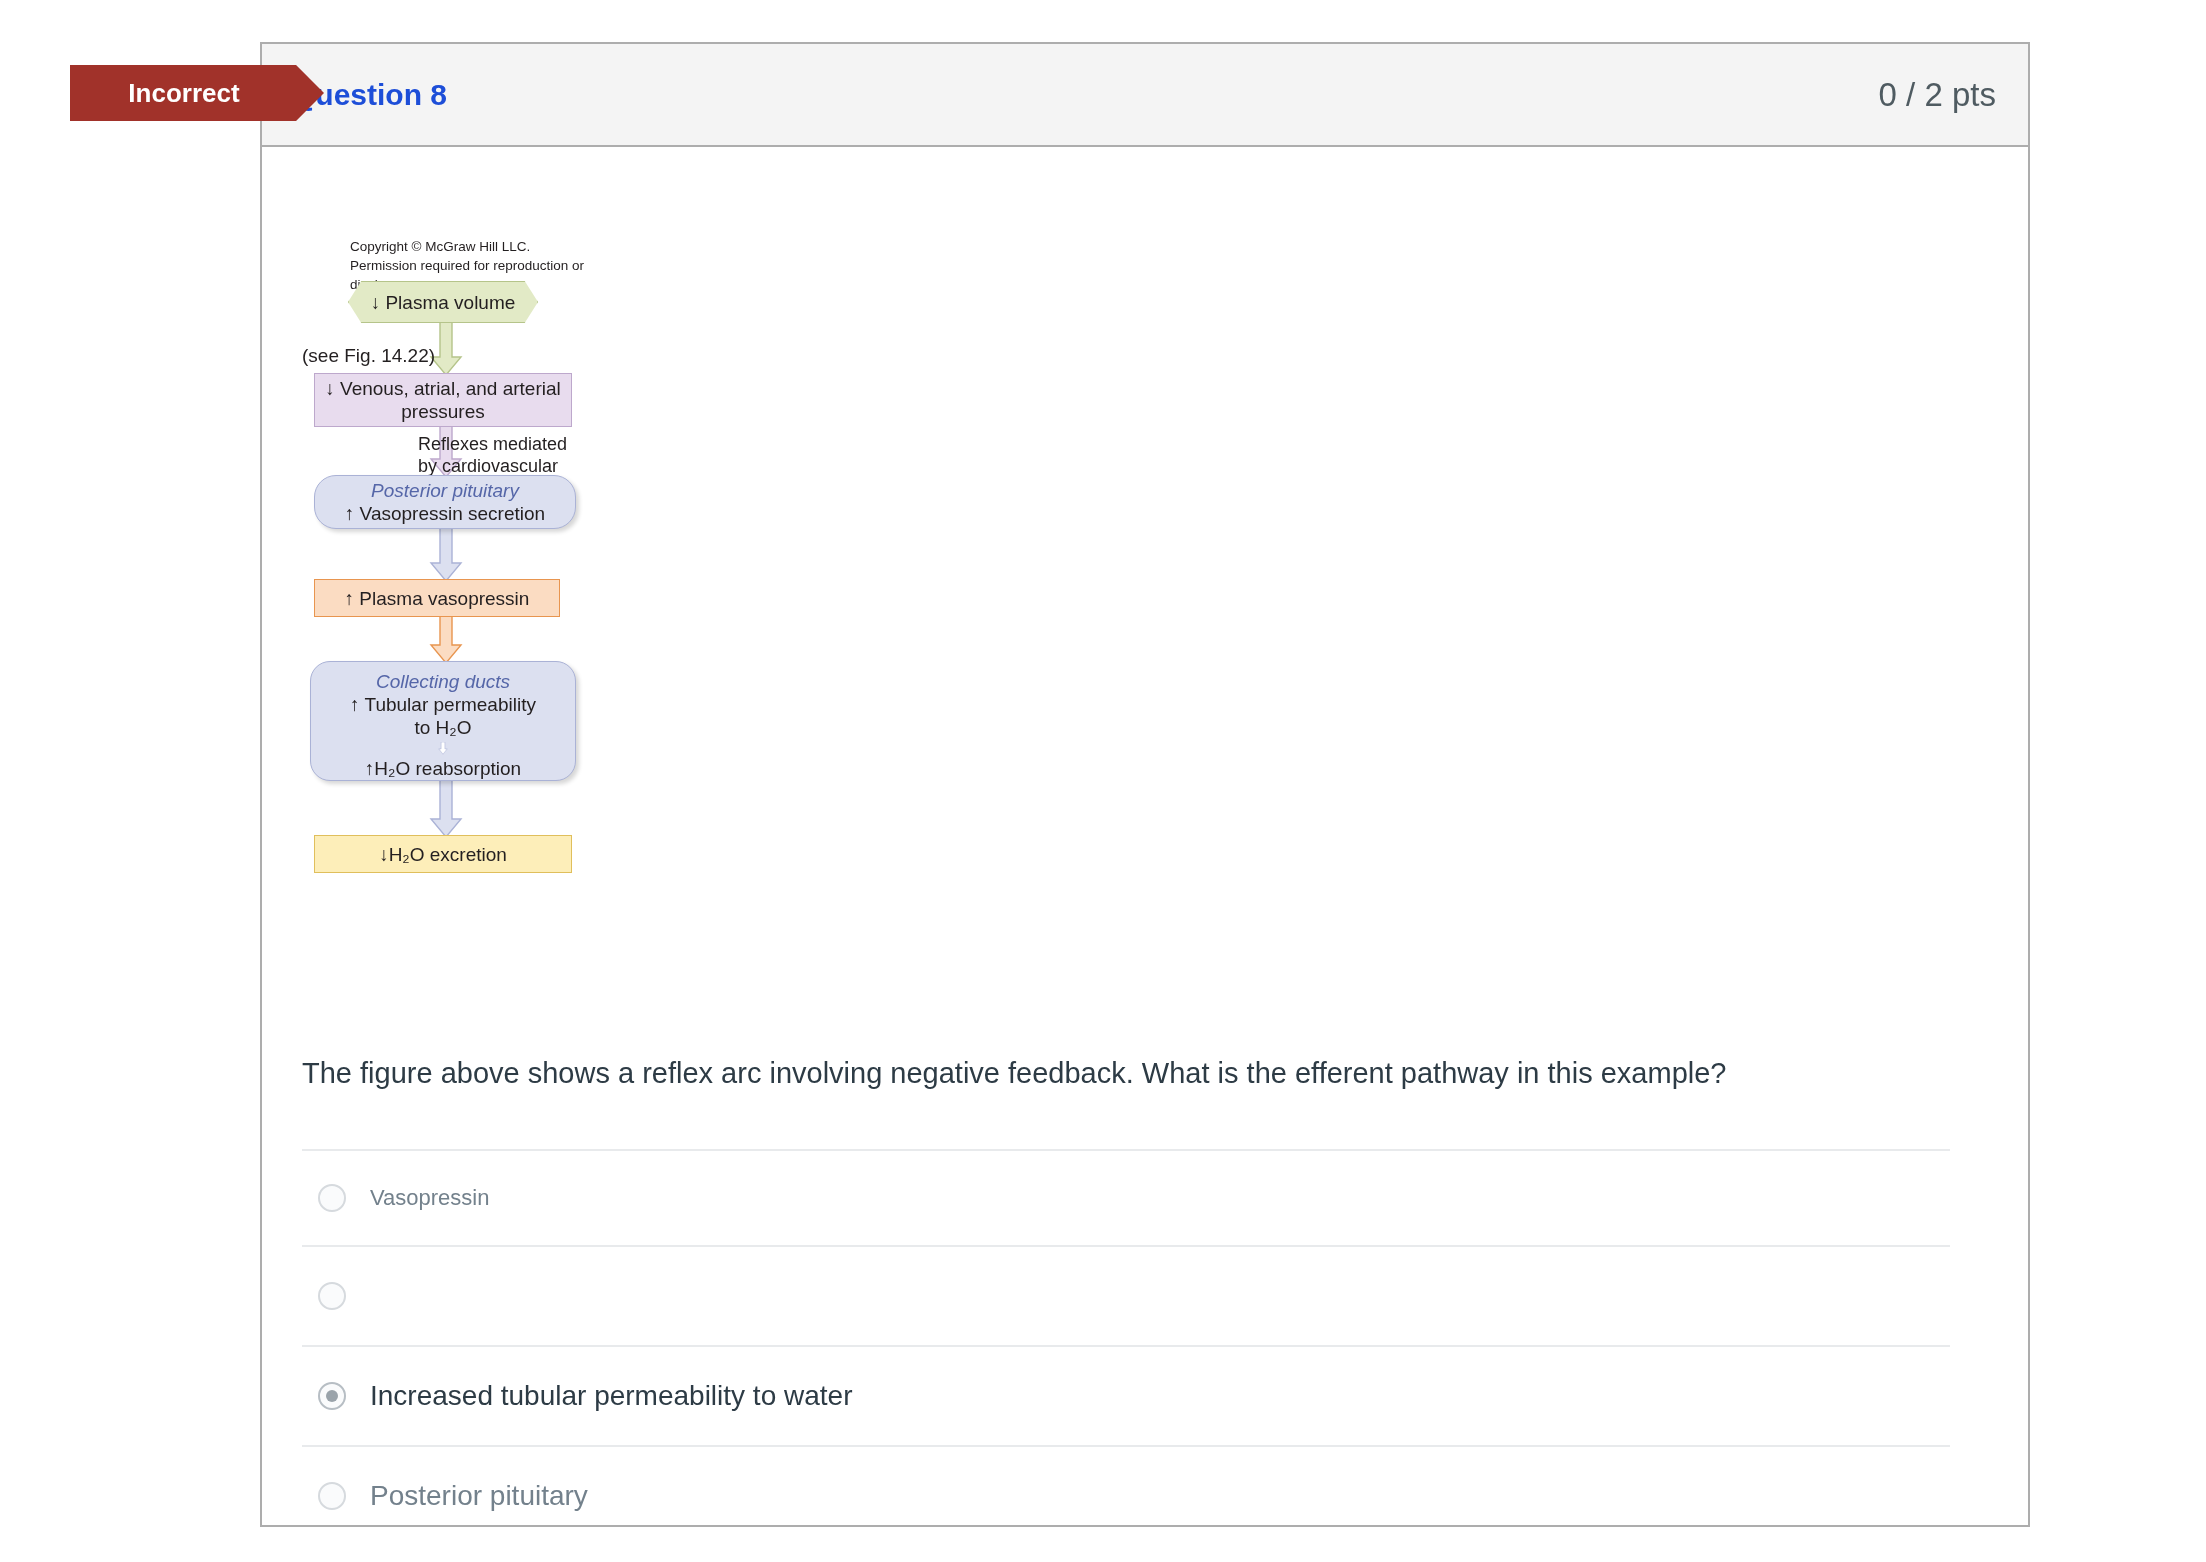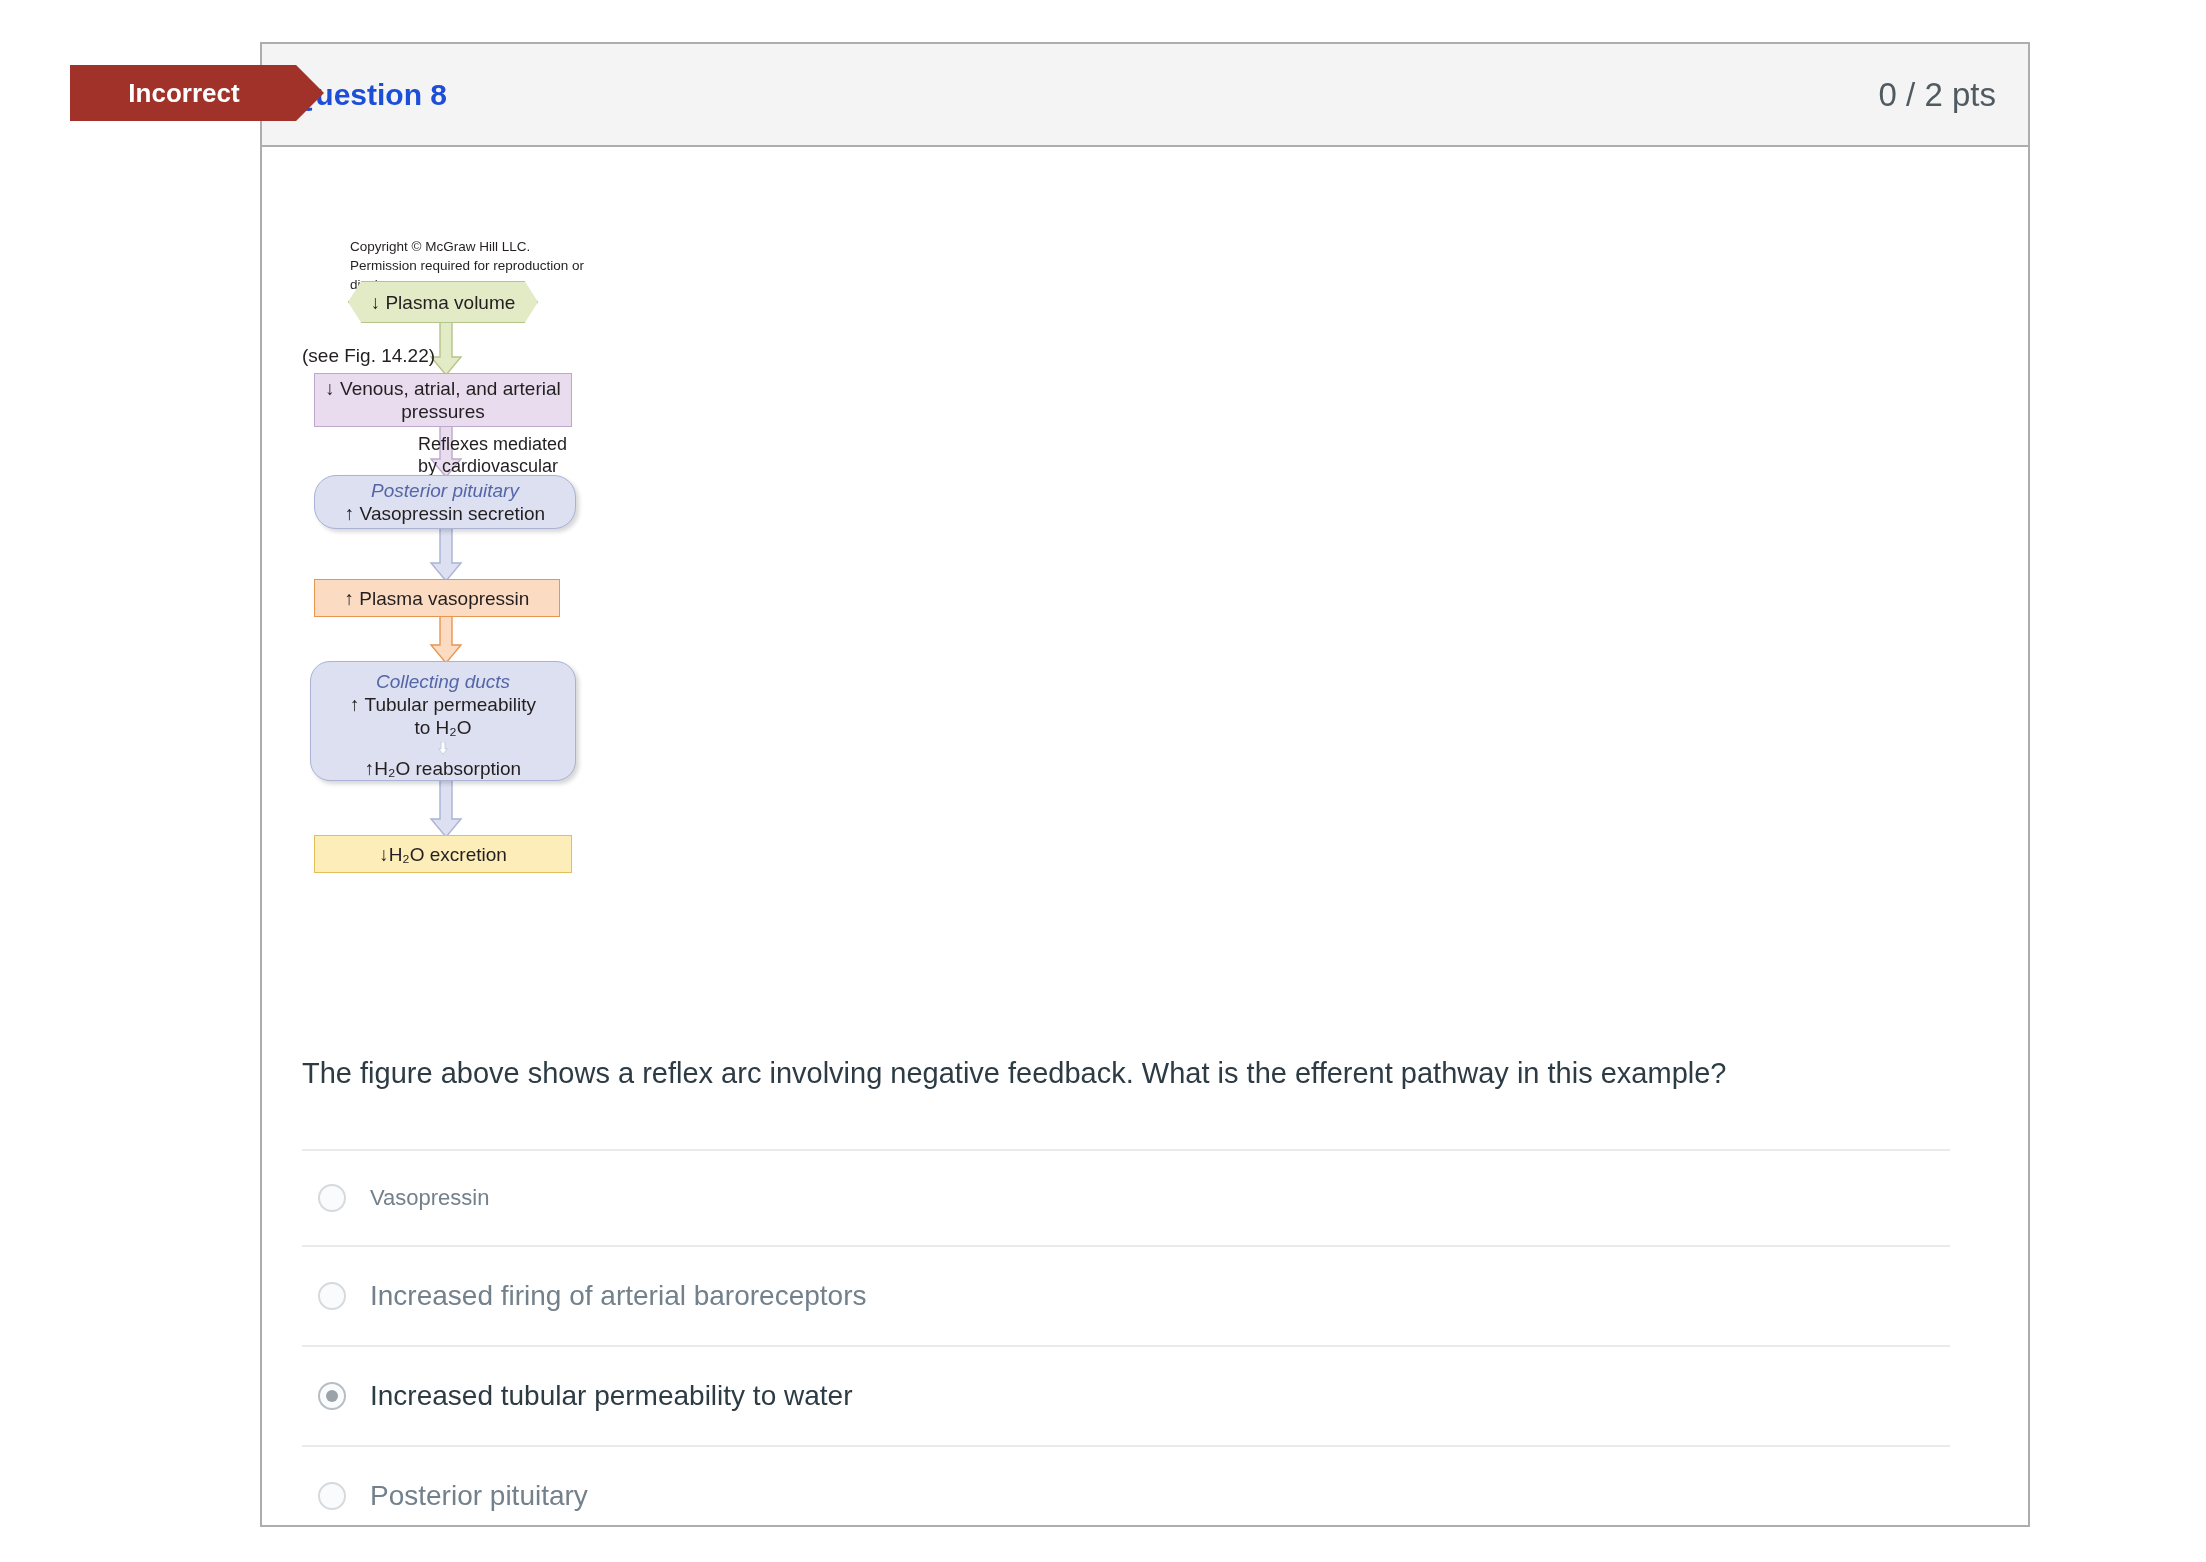--- a/index.html
+++ b/index.html
@@ -287,21 +287,20 @@
 
       <div class="answer-row" style="display:flex; align-items:center; height:94px; padding-left:16px;">
         <span class="radio" style="width:24px; height:24px; border-radius:50%; border:2px solid #d6dade; background:#fafbfc; display:inline-block; flex:none;"></span>
         <span style="margin-left:24px; font-size:22px; color:#73818c;">Vasopressin</span>
       </div>
 
       <div class="divider" style="height:2px; background:#e8eaec;"></div>
 
       <div class="answer-row" style="display:flex; align-items:center; height:98px; padding-left:16px;">
         <span class="radio" style="width:24px; height:24px; border-radius:50%; border:2px solid #d6dade; background:#fafbfc; display:inline-block; flex:none;"></span>
-        <span style="margin-left:24px; font-size:28px; color:#73818c;">Increased firing of arterial baroreceptors</span>
       </div>
 
       <div class="divider" style="height:2px; background:#e8eaec;"></div>
 
       <div class="answer-row answer-row-selected" style="display:flex; align-items:center; height:98px; padding-left:16px;">
         <span class="radio radio-selected" style="width:24px; height:24px; border-radius:50%; border:2px solid #b7bec4; background:#fafbfc; display:inline-flex; align-items:center; justify-content:center; flex:none;">
           <span style="width:12px; height:12px; border-radius:50%; background:#9aa3aa; display:block;"></span>
         </span>
         <span style="margin-left:24px; font-size:28px; color:#2d3b45;">Increased tubular permeability to water</span>
       </div>

